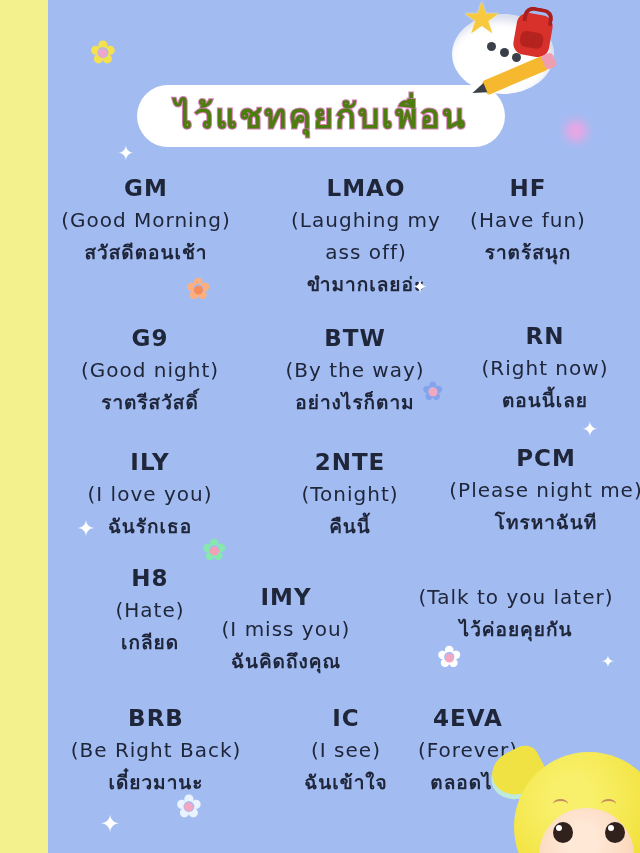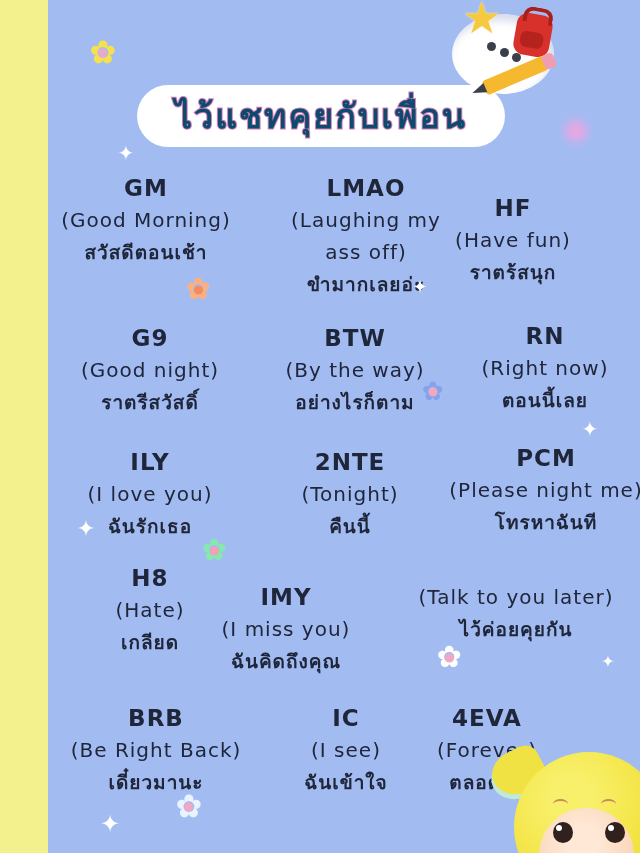--- a/index.html
+++ b/index.html
@@ -18,21 +18,21 @@
     position:absolute;background:#ffffff;border-radius:34px;
     display:flex;align-items:center;justify-content:center;
   }
   .pill1{left:134px;top:26px;width:342px;height:61px;}
   .pill2{left:137px;top:85px;width:368px;height:62px;}
   .title-text{
     font-size:34px;font-weight:bold;letter-spacing:2px;white-space:nowrap;
     paint-order:stroke fill;
   }
   .title1{color:#dfe8fb;-webkit-text-stroke:2px #6b87d6;text-stroke:2px #6b87d6;}
-  .title2{color:#0c4a6e;-webkit-text-stroke:2px #d77fb8;text-stroke:2px #d77fb8;}
+  .title2{color:#4d7c0f;-webkit-text-stroke:2px #d77fb8;text-stroke:2px #d77fb8;}
   
   .bubble{
     position:absolute;left:452px;top:14px;width:102px;height:80px;
     background:#ffffff;border-radius:50%;
     box-shadow:-4px 6px 8px rgba(90,110,180,.25) inset;
   }
   .bubble-tail{
     position:absolute;left:460px;top:86px;width:20px;height:16px;
     background:#ffffff;border-radius:50%;
   }
@@ -150,21 +150,21 @@
   <div class="cell" style="left:146px;top:172px;">
     <div class="abbr">GM</div>
     <div class="full">(Good Morning)</div>
     <div class="thai">สวัสดีตอนเช้า</div>
   </div>
   <div class="cell wrap" style="left:366px;top:172px;">
     <div class="abbr">LMAO</div>
     <div class="full">(Laughing my ass off)</div>
     <div class="thai">ขำมากเลยอ่ะ</div>
   </div>
-  <div class="cell" style="left:513px;top:172px;margin-top:20px;">
+  <div class="cell" style="left:528px;top:172px;">
     <div class="abbr">HF</div>
     <div class="full">(Have fun)</div>
     <div class="thai">ราตร้สนุก</div>
   </div>
 
   <div class="cell" style="left:150px;top:322px;">
     <div class="abbr">G9</div>
     <div class="full">(Good night)</div>
     <div class="thai">ราตรีสวัสดิ์</div>
   </div>
@@ -213,21 +213,21 @@
   <div class="cell" style="left:156px;top:702px;">
     <div class="abbr">BRB</div>
     <div class="full">(Be Right Back)</div>
     <div class="thai">เดี๋ยวมานะ</div>
   </div>
   <div class="cell" style="left:346px;top:702px;">
     <div class="abbr">IC</div>
     <div class="full">(I see)</div>
     <div class="thai">ฉันเข้าใจ</div>
   </div>
-  <div class="cell" style="left:487px;top:702px;">
+  <div class="cell" style="left:468px;top:702px;">
     <div class="abbr">4EVA</div>
     <div class="full">(Forever)</div>
     <div class="thai">ตลอดไป</div>
   </div>
 
   <div id="deco-layer">
       <span class="deco" style="left: 103px; top: 52px; font-size: 32px; color: rgb(245, 224, 78);">✿<i style="background: rgb(235, 167, 206);"></i></span>
       <span class="deco" style="left: 126px; top: 153px; font-size: 20px; color: rgb(255, 255, 255);">✦</span>
       <span class="deco dot" style="left: 576px; top: 131px; height: 22px; width: 22px; background: rgb(233, 166, 228);"></span>
       <span class="deco" style="left: 198px; top: 289px; font-size: 30px; color: rgb(255, 175, 125);">✿<i style="background: rgb(247, 140, 90);"></i></span>

